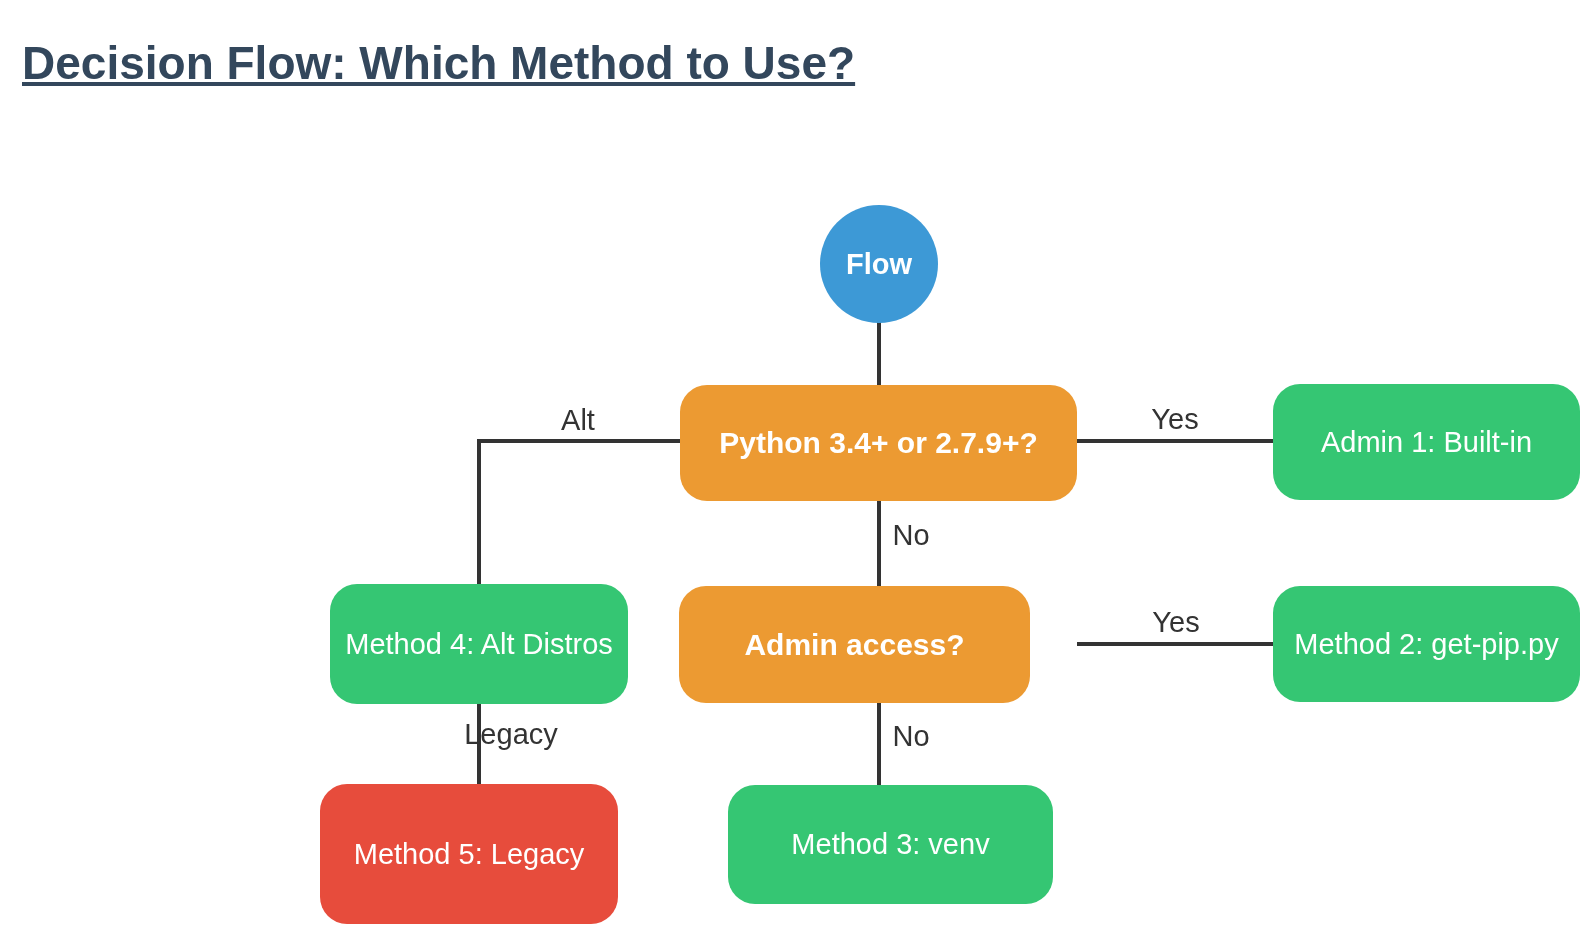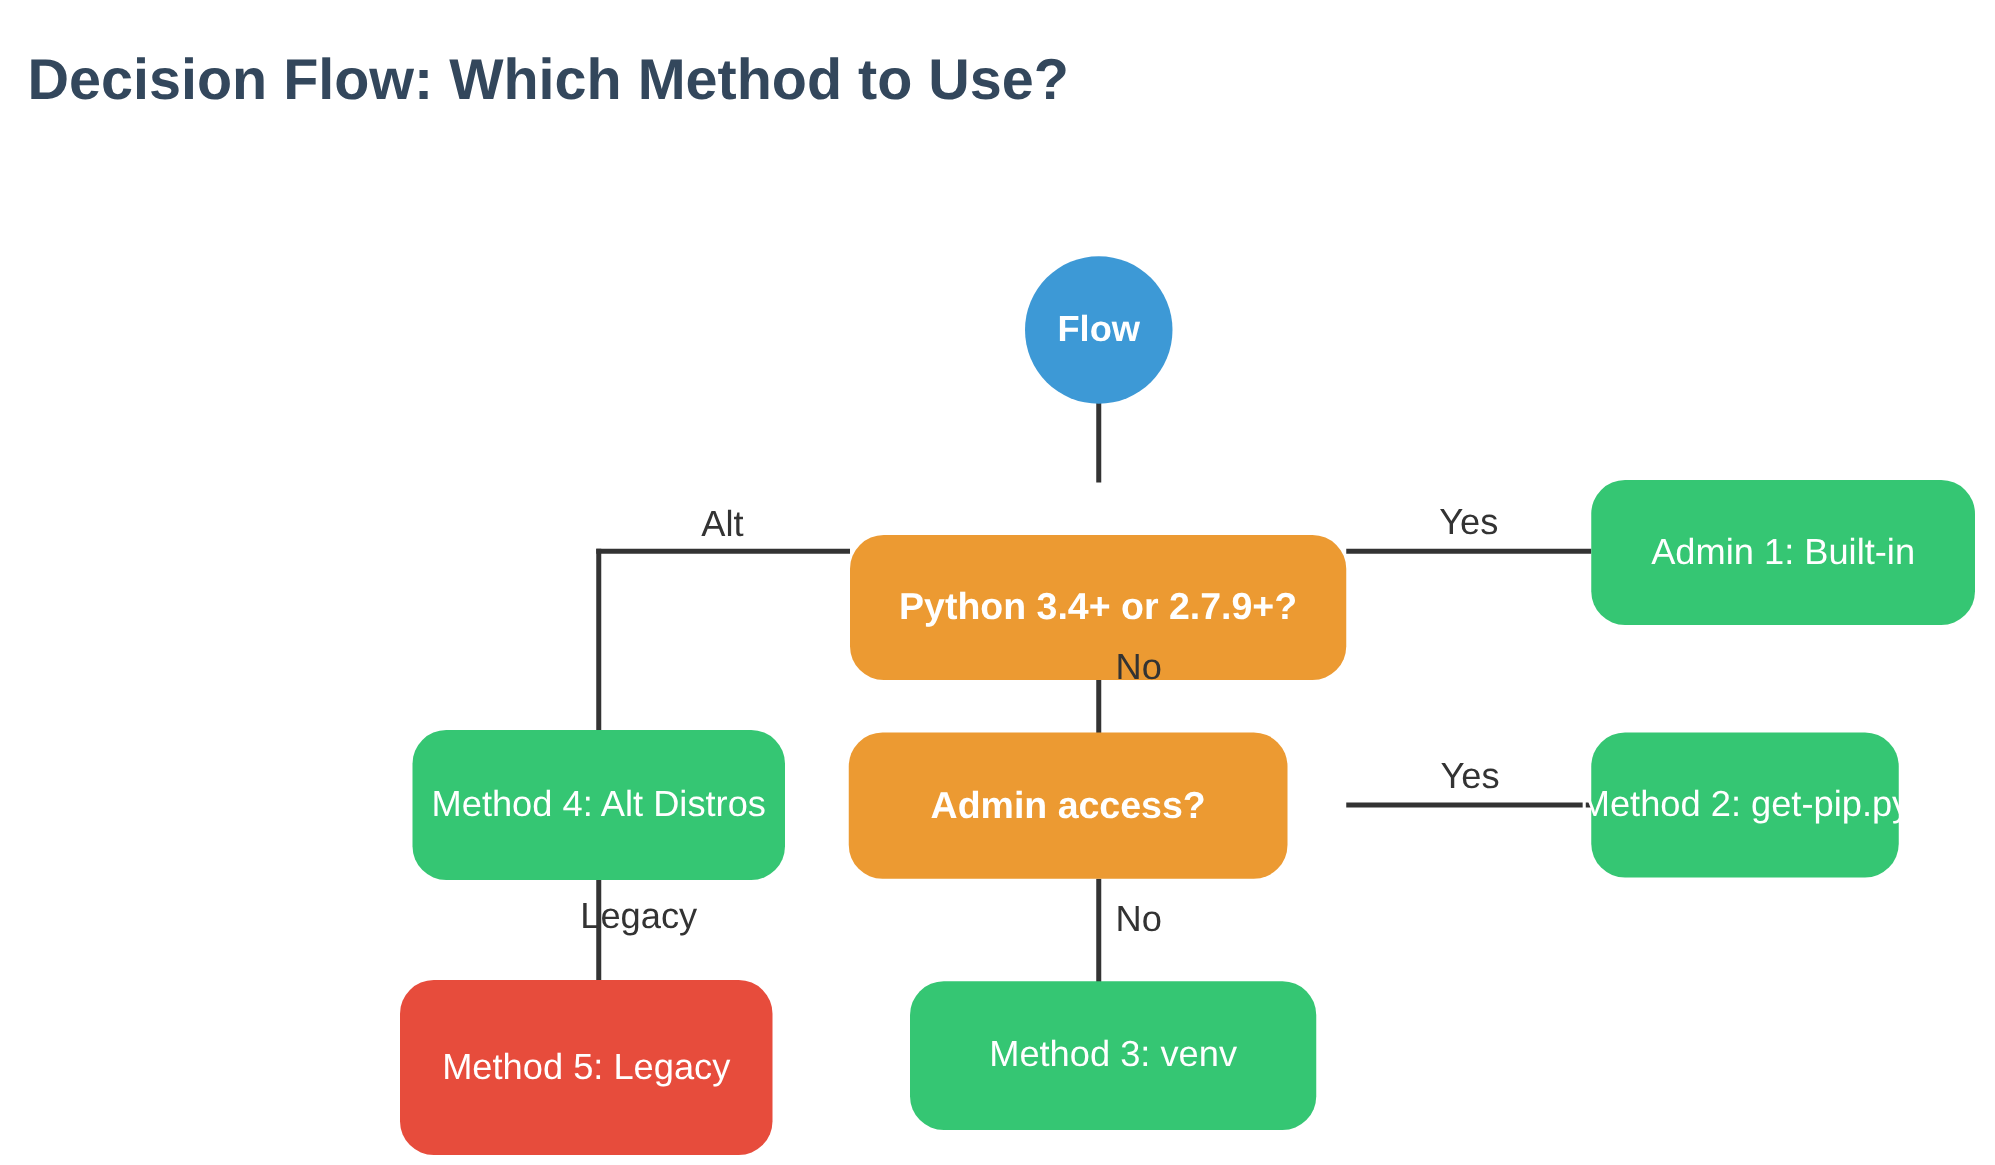--- a/index.html
+++ b/index.html
@@ -18,20 +18,21 @@
   .page-title {
     position: absolute;
     left: 22px;
     top: 36px;
     margin: 0;
     font-size: 46px;
     font-weight: bold;
     color: #33475c;
     letter-spacing: 0px;
     white-space: nowrap;
+    text-decoration: underline;
   }
   
   .node {
     position: absolute;
     display: flex;
     align-items: center;
     justify-content: center;
     color: #ffffff;
     text-align: center;
     white-space: nowrap;
@@ -56,24 +57,24 @@
     border-radius: 27px;
     font-size: 29px;
     font-weight: normal;
   }
   .node-legacy {
     background: #e74c3c;
     border-radius: 27px;
     font-size: 29px;
     font-weight: normal;
   }
-  .node-q-python  { left: 680px;  top: 385px; width: 397px; height: 116px; margin-top: 43px; }
+  .node-q-python  { left: 680px;  top: 385px; width: 397px; height: 116px; }
   .node-method1   { left: 1273px; top: 384px; width: 307px; height: 116px; }
   .node-q-admin   { left: 679px;  top: 586px; width: 351px; height: 117px; }
-  .node-method2   { left: 1273px; top: 586px; width: 246px; height: 116px; }
+  .node-method2   { left: 1273px; top: 586px; width: 307px; height: 116px; }
   .node-method4   { left: 330px;  top: 584px; width: 298px; height: 120px; }
   .node-method5   { left: 320px;  top: 784px; width: 298px; height: 140px; text-align: center; }
   .node-method3   { left: 728px;  top: 785px; width: 325px; height: 119px; }
   
   .edge {
     position: absolute;
     background: #333333;
   }
   .edge-start-down   { left: 877px;  top: 322px; width: 4px;   height: 64px; }
   .edge-yes1-right   { left: 1077px; top: 439px; width: 196px; height: 4px; }

